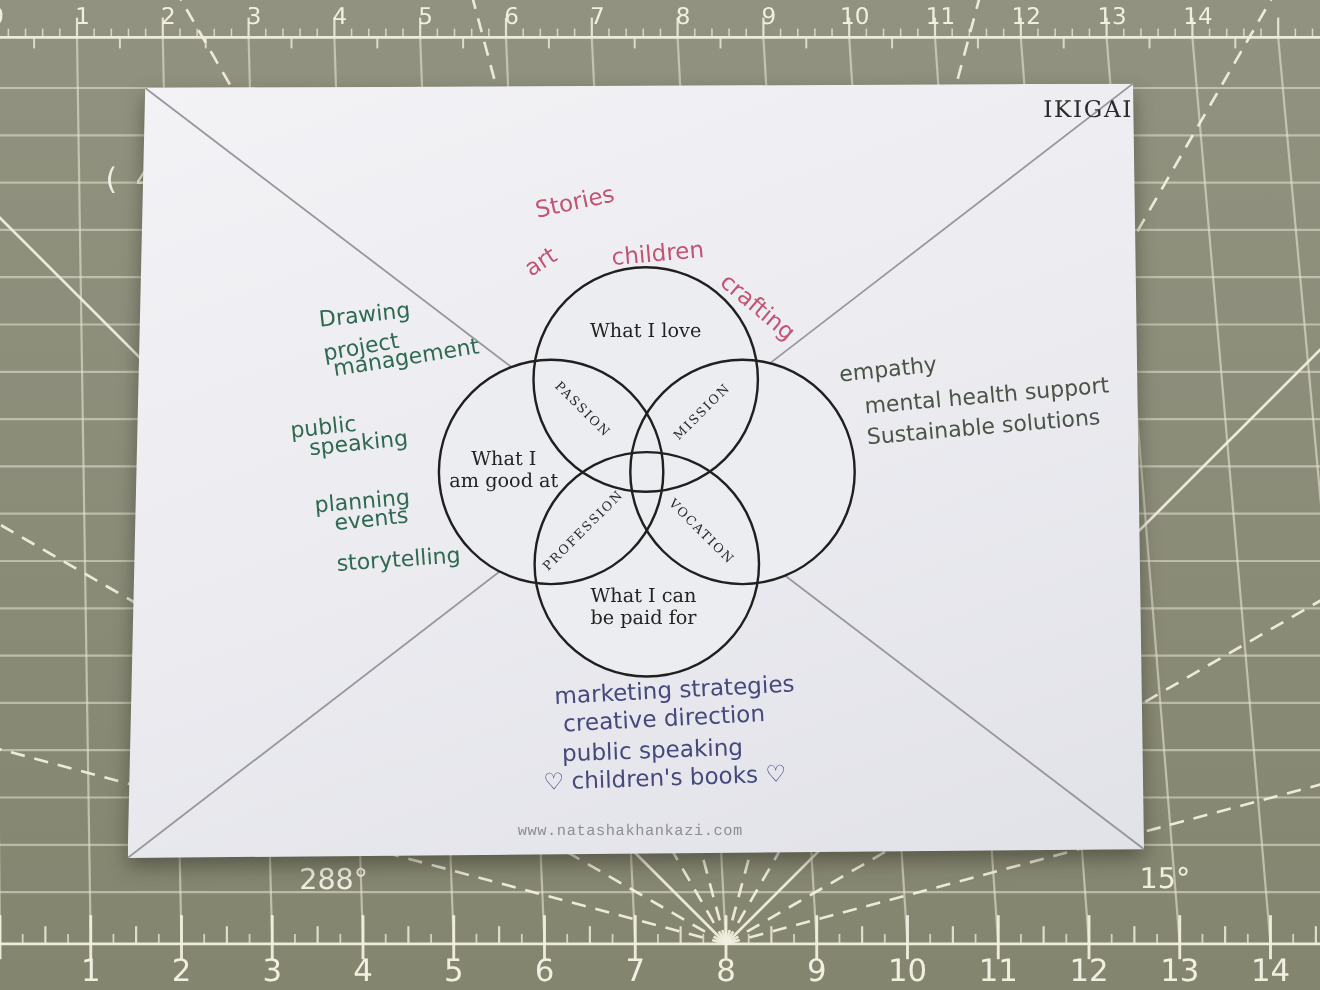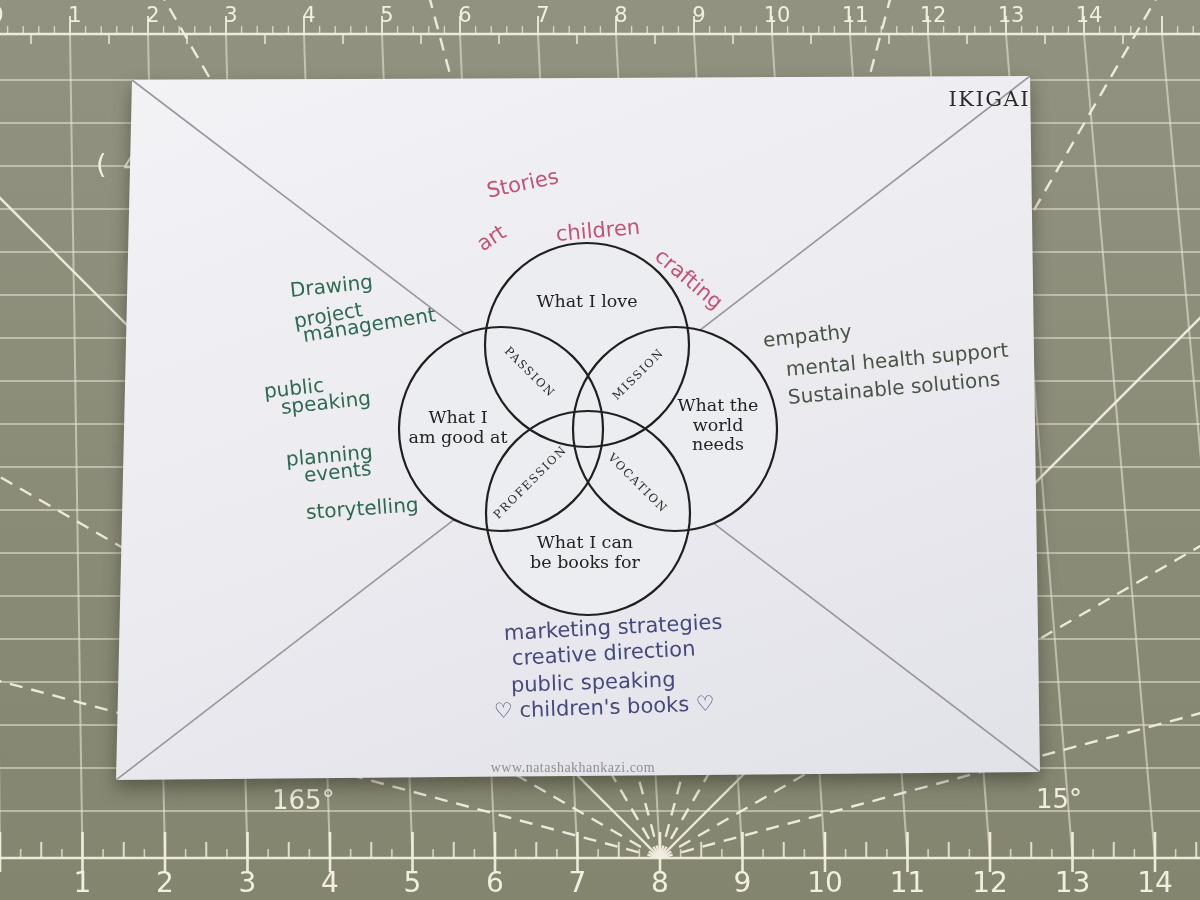--- a/index.html
+++ b/index.html
@@ -27,21 +27,21 @@
                   font-family:"DejaVu Serif",serif;font-style:italic;font-size:18px;color:#333;}
   .venn-label{position:absolute;font-family:"DejaVu Serif",serif;color:#232323;
               text-align:center;white-space:pre-line;line-height:1.12;font-size:17.5px;
               transform:translate(-50%,-50%);}
   .ix-label{position:absolute;font-family:"DejaVu Serif",serif;color:#2a2a2a;
             font-size:11.5px;letter-spacing:1.6px;white-space:nowrap;}
   .ix-45{transform:translate(-50%,-50%) rotate(45deg);}
   .ix-m45{transform:translate(-50%,-50%) rotate(-45deg);}
   .note{position:absolute;white-space:nowrap;transform-origin:0 50%;font-size:20px;}
   .website{position:absolute;left:0;right:10px;top:672px;text-align:center;
-           font-family:Liberation Serif, serif;font-size:14px;letter-spacing:.5px;color:#8f8f92;margin-top:12px;}
+           font-family:Liberation Mono, monospace;font-size:14px;letter-spacing:.5px;color:#8f8f92;}
 </style>
 </head>
 <body>
 
 <div class="stage">
 
   <svg class="mat" id="mat-svg" width="1200" height="900">
       <line x1="0" y1="80" x2="1200" y2="80" stroke="#e8e4d3" stroke-width="2" opacity="0.55"></line>
       <line x1="0" y1="123" x2="1200" y2="123" stroke="#e8e4d3" stroke-width="2" opacity="0.55"></line>
       <line x1="0" y1="166" x2="1200" y2="166" stroke="#e8e4d3" stroke-width="2" opacity="0.55"></line>
@@ -270,21 +270,21 @@
       <div class="ruler-num bot-num" style="left: 577.5px;">7</div>
       <div class="ruler-num bot-num" style="left: 660px;">8</div>
       <div class="ruler-num bot-num" style="left: 742.5px;">9</div>
       <div class="ruler-num bot-num" style="left: 825px;">10</div>
       <div class="ruler-num bot-num" style="left: 907.5px;">11</div>
       <div class="ruler-num bot-num" style="left: 990px;">12</div>
       <div class="ruler-num bot-num" style="left: 1072.5px;">13</div>
       <div class="ruler-num bot-num" style="left: 1155px;">14</div>
     </div>
 
-  <div class="angle-label" id="angle-165">165°</div>
+  <div class="angle-label" id="angle-165">288°</div>
   <div class="angle-label" id="angle-15">15°</div>
   <div id="edge-label">( 4</div>
 
   <div class="paper-wrap">
     <div class="paper">
 
       <svg id="venn-svg" width="924" height="706" viewBox="0 0 924 706">
           <line x1="16" y1="4" x2="924" y2="696" stroke="#97979b" stroke-width="1.6" opacity="1"></line>
           <line x1="914" y1="0" x2="0" y2="704" stroke="#97979b" stroke-width="1.6" opacity="1"></line>
           <circle cx="471" cy="269" r="102" fill="#ecedf1" stroke="none"></circle>
@@ -295,25 +295,22 @@
           <circle cx="385" cy="353" r="102" fill="none" stroke="#202020" stroke-width="2.2"></circle>
           <circle cx="559" cy="353" r="102" fill="none" stroke="#202020" stroke-width="2.2"></circle>
           <circle cx="472" cy="437" r="102" fill="none" stroke="#202020" stroke-width="2.2"></circle>
         </svg>
 
       <div class="paper-title">IKIGAI</div>
 
       <div class="venn-label" style="left:471px;top:226px;">What I love</div>
       <div class="venn-label" style="left:342px;top:352px;">What I
 am good at</div>
-      <div class="venn-label" style="left:602px;top:349px;">What the
-world
-needs</div>
       <div class="venn-label" style="left:469px;top:477px;">What I can
-be books for</div>
+be paid for</div>
 
       <div class="ix-label ix-45" style="left:414px;top:296px;">PASSION</div>
       <div class="ix-label ix-m45" style="left:522px;top:298px;">MISSION</div>
       <div class="ix-label ix-m45" style="left:414px;top:406px;">PROFESSION</div>
       <div class="ix-label ix-45" style="left:522px;top:407px;">VOCATION</div>
 
       <div id="notes-layer">
           <div class="note" style="left: 371px; top: 103px; color: rgb(194, 84, 114); font-size: 21px; transform: rotate(-12deg);">Stories</div>
           <div class="note" style="left: 363px; top: 158px; color: rgb(194, 84, 114); font-size: 21px; transform: rotate(-33deg);">art</div>
           <div class="note" style="left: 440px; top: 146px; color: rgb(194, 84, 114); font-size: 21px; transform: rotate(-5deg);">children</div>

